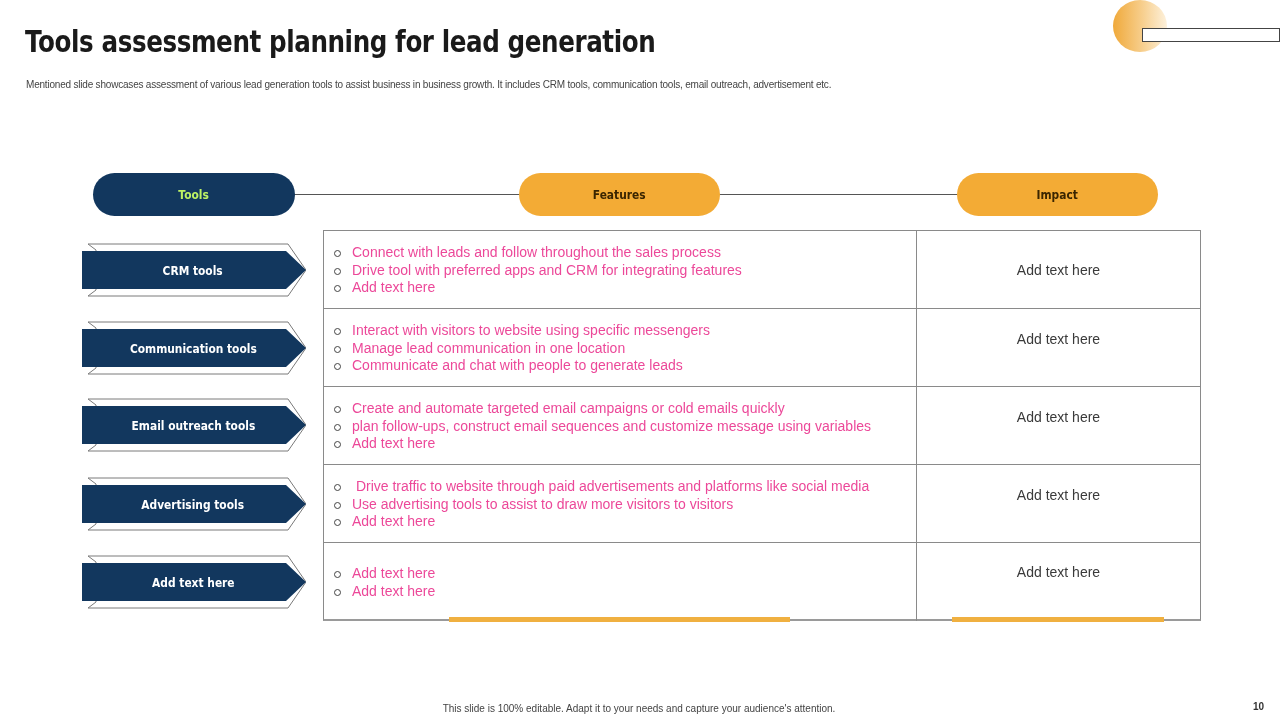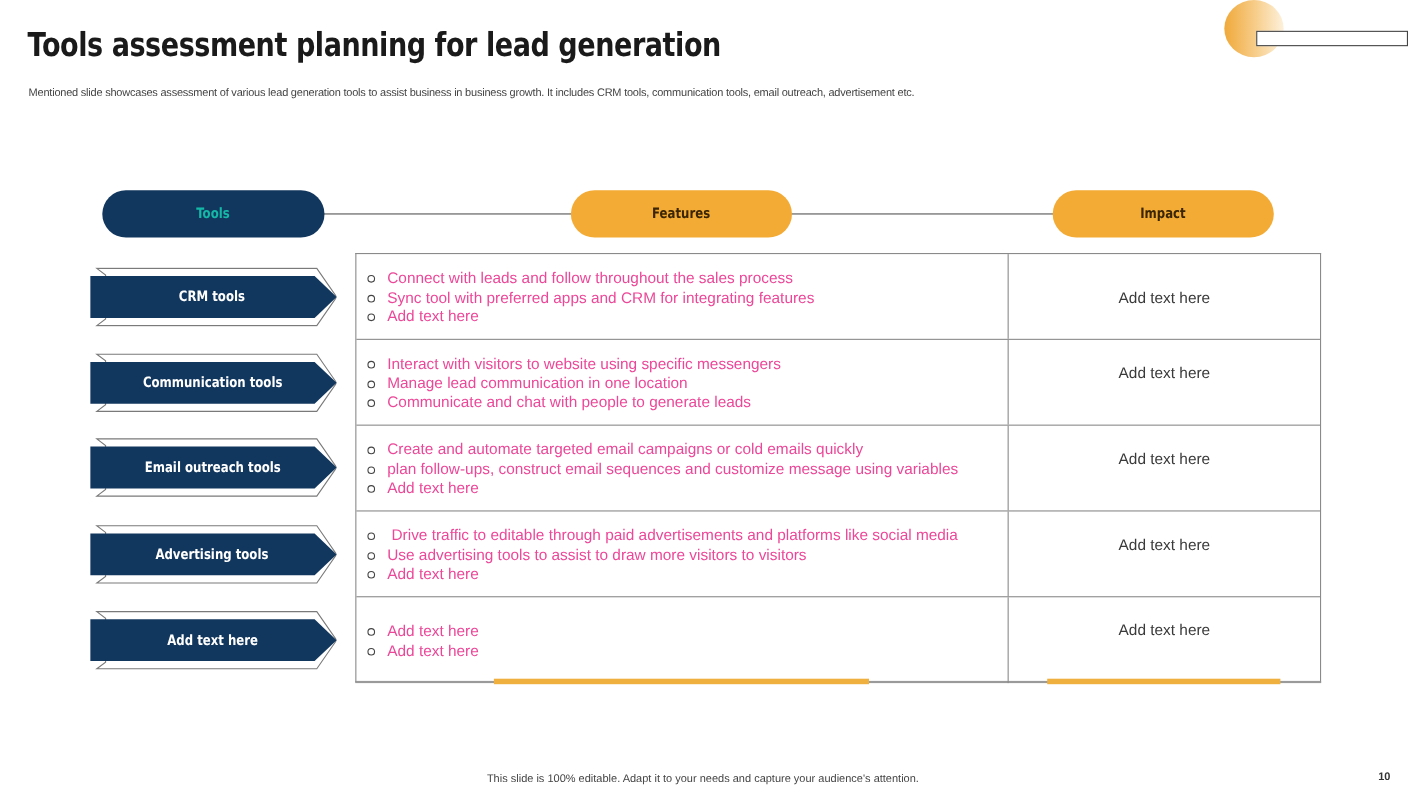--- a/index.html
+++ b/index.html
@@ -32,21 +32,21 @@
   
   .connector {
     position: absolute; left: 290px; top: 194px; width: 680px; height: 1px; background: #555;
   }
   .pill {
     position: absolute; top: 173px; height: 43px; border-radius: 22px;
     display: flex; align-items: center; justify-content: center;
     font-family: "DejaVu Sans", sans-serif; font-weight: bold; font-size: 13px;
   }
   .pill span { transform: scaleX(0.82); display: inline-block; }
-  .pill.navy { background: #12375e; color: #14b8a6; left: 93px; width: 202px; }
+  .pill.navy { background: #12375e; color: #bef264; left: 93px; width: 202px; }
   .pill.gold { background: #f3ab35; color: #3a2500; }
   .pill.features { left: 519px; width: 201px; }
   .pill.impact { left: 957px; width: 201px; }
 
   
   .arrow {
     position: absolute; left: 82px; width: 224px; height: 54px;
   }
   .arrow svg { position: absolute; left: 0; top: 0; }
   .arrow .label {
@@ -167,21 +167,21 @@
 
 <div class="table">
   <div class="row" style="top:0px;">
     <div class="cell-features">
       <div class="bullet">
           <span class="dot"></span>
           <span>Connect with leads and follow throughout the sales process</span>
         </div>
       <div class="bullet">
           <span class="dot"></span>
-          <span>Sync tool with preferred apps and CRM for integrating features</span>
+          <span>Drive tool with preferred apps and CRM for integrating features</span>
         </div>
       <div class="bullet">
           <span class="dot"></span>
           <span>Add text here</span>
         </div>
     </div>
     <div class="cell-impact">Add text here</div>
   </div>
   <div class="row" style="top:78px;">
     <div class="cell-features">
@@ -214,21 +214,21 @@
           <span class="dot"></span>
           <span>Add text here</span>
         </div>
     </div>
     <div class="cell-impact" style="padding-top:22px;">Add text here</div>
   </div>
   <div class="row" style="top:234px;">
     <div class="cell-features">
       <div class="bullet">
           <span class="dot"></span>
-          <span style="white-space:pre;"> Drive traffic to editable through paid advertisements and platforms like social media</span>
+          <span style="white-space:pre;"> Drive traffic to website through paid advertisements and platforms like social media</span>
         </div>
       <div class="bullet">
           <span class="dot"></span>
           <span>Use advertising tools to assist to draw more visitors to visitors</span>
         </div>
       <div class="bullet">
           <span class="dot"></span>
           <span>Add text here</span>
         </div>
     </div>

